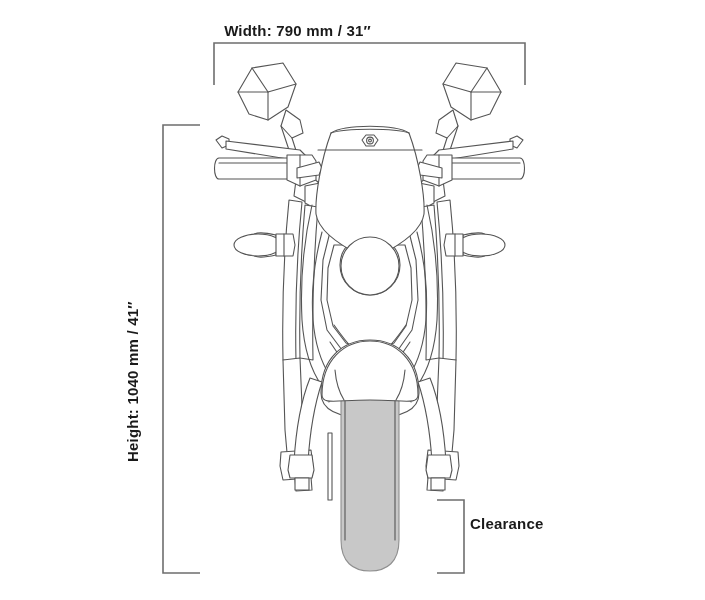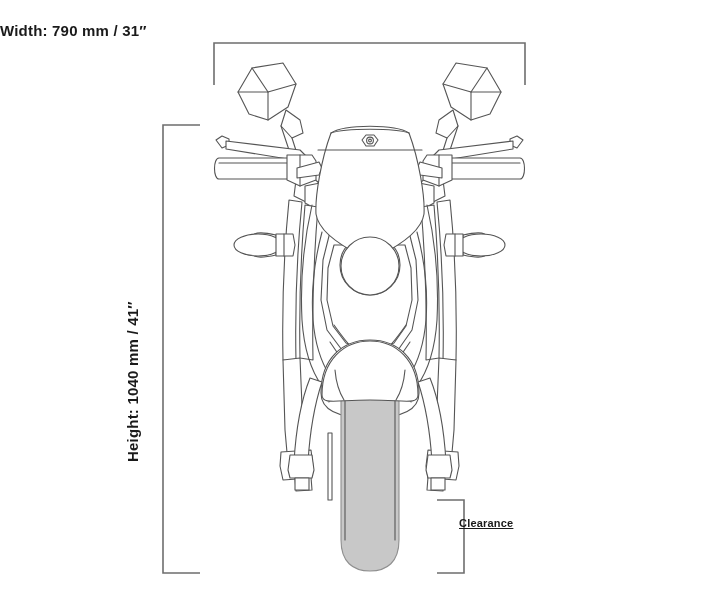--- a/index.html
+++ b/index.html
@@ -29,37 +29,36 @@
     font-family: "Liberation Sans", sans-serif;
     font-weight: bold;
     color: #1a1a1a;
     white-space: nowrap;
     letter-spacing: 0.2px;
   }
   #width-label {
     left: 0;
     top: 22px;
     width: 595px;
-    text-align: left;
+    text-align: center;
     font-size: 15px;
   }
   #height-label {
     left: 0;
     top: 0;
     width: 20px;
     font-size: 15px;
     transform-origin: 0 0;
     transform: translate(124px, 462px) rotate(-90deg);
   }
   #clearance-label {
-    left: 459px;
+    left: 470px;
     top: 511px;
-    font-size: 11px;
+    font-size: 15px;
     line-height: 25px;
-    text-decoration: underline;
   }
   #clearance-label div { display: block; }
 </style>
 </head>
 <body>
 
 <div id="stage">
 
   <svg id="art" width="705" height="600" viewBox="0 0 705 600">
 

